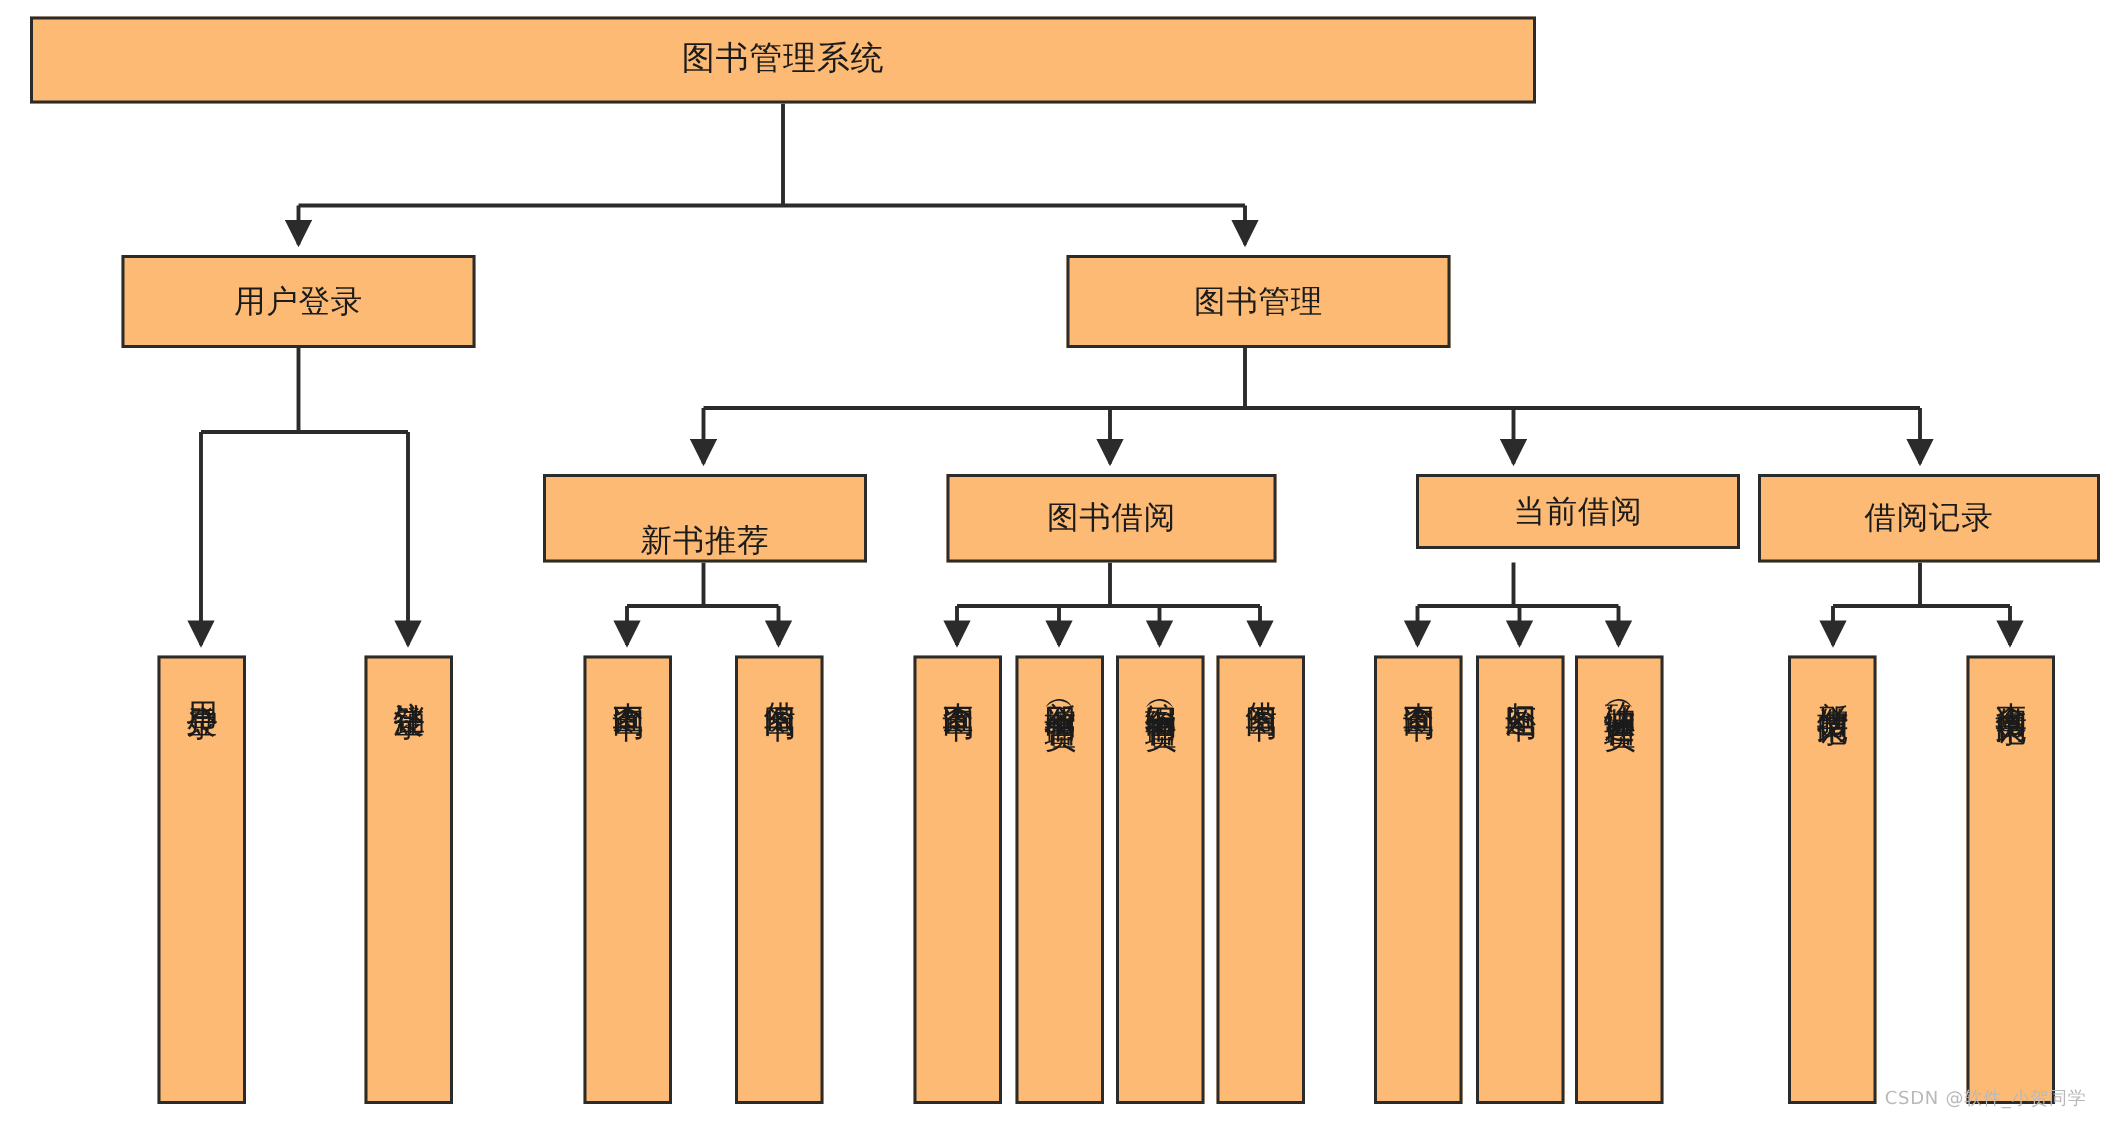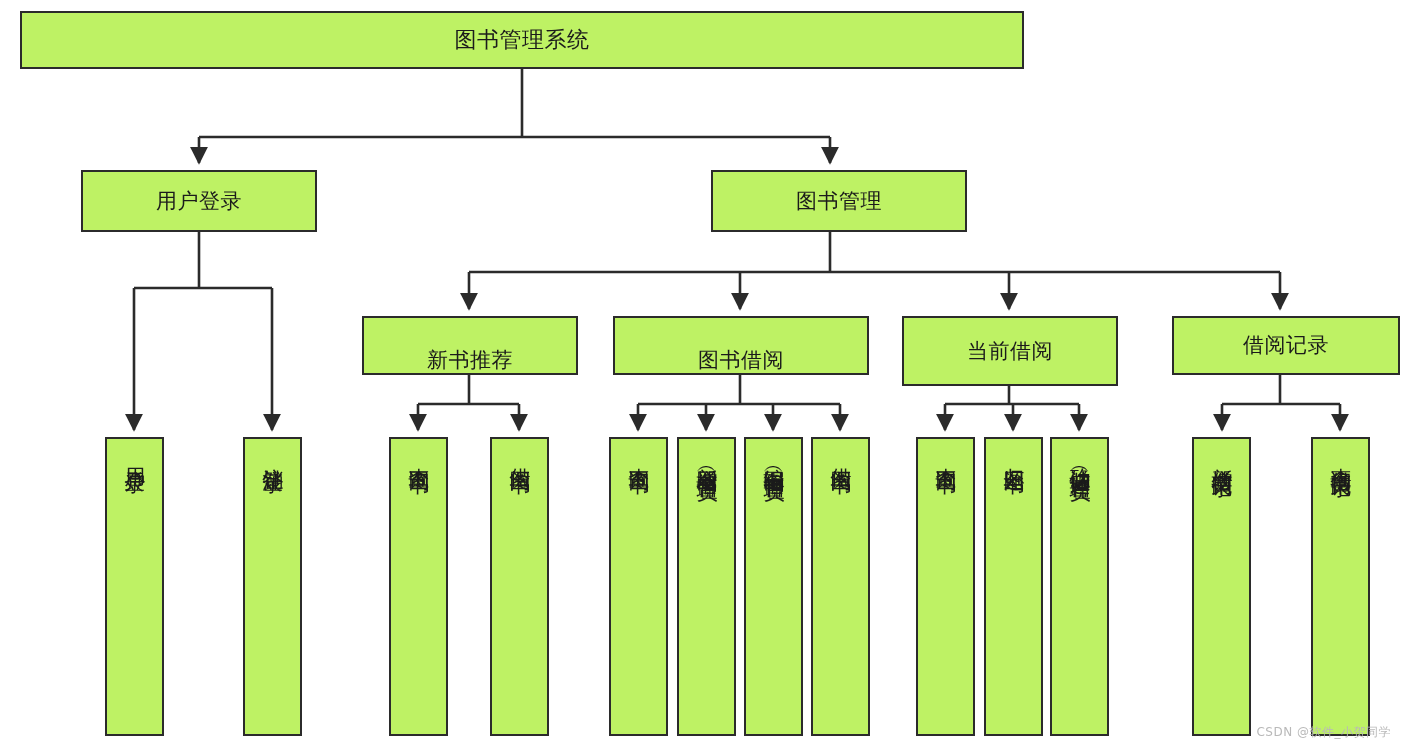--- a/index.html
+++ b/index.html
@@ -19,21 +19,21 @@
     position: absolute;
     left: 0;
     top: 0;
     width: 1405px;
     height: 747px;
     pointer-events: none;
   }
   .node {
     position: absolute;
     box-sizing: border-box;
-    background: #bef264;
+    background: #fdba74;
     border: 2.5px solid #2b2b2b;
     display: flex;
     align-items: center;
     justify-content: center;
     color: #1b1b1b;
   }
   .node .label {
     display: block;
     text-align: center;
     line-height: 1.18;
@@ -127,24 +127,24 @@
   <div class="node horizontal" style="left:81px; top:170px; width:236px; height:62px;">
     <span class="label">用户登录</span>
   </div>
   <div class="node horizontal" style="left:711px; top:170px; width:256px; height:62px;">
     <span class="label">图书管理</span>
   </div>
 
   <div class="node horizontal" style="left:362px; top:316px; width:216px; height:59px;align-items:flex-end;">
     <span class="label">新书推荐</span>
   </div>
-  <div class="node horizontal" style="left:613px; top:316px; width:256px; height:59px;align-items:flex-end;">
+  <div class="node horizontal" style="left:631px; top:316px; width:220px; height:59px;">
     <span class="label">图书借阅</span>
   </div>
-  <div class="node horizontal" style="left:902px; top:316px; width:216px; height:70px;">
+  <div class="node horizontal" style="left:944px; top:316px; width:216px; height:50px;">
     <span class="label">当前借阅</span>
   </div>
   <div class="node horizontal" style="left:1172px; top:316px; width:228px; height:59px;">
     <span class="label">借阅记录</span>
   </div>
 
   <div class="node vertical" style="left:105px; top:437px; width:59px; height:299px;">
     <span class="label">用户登录</span>
   </div>
   <div class="node vertical" style="left:243px; top:437px; width:59px; height:299px;">

